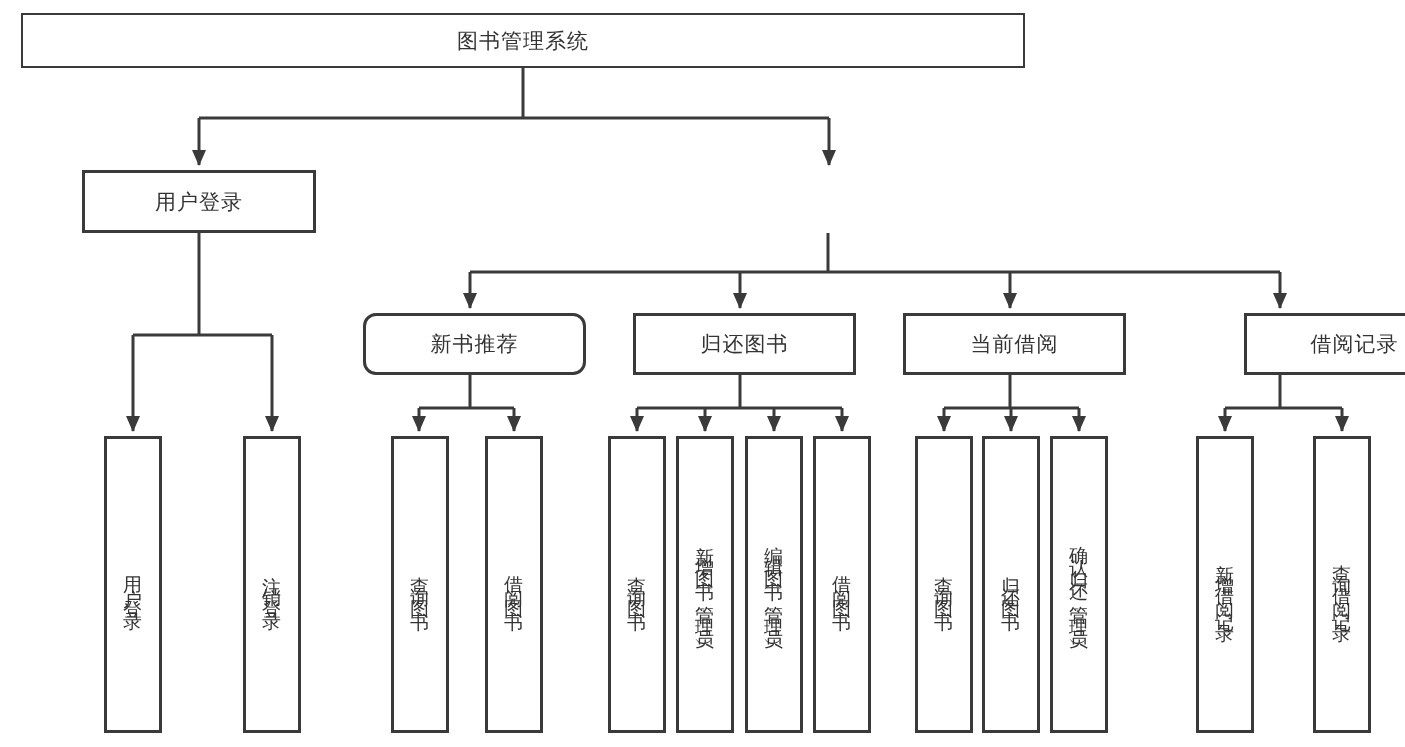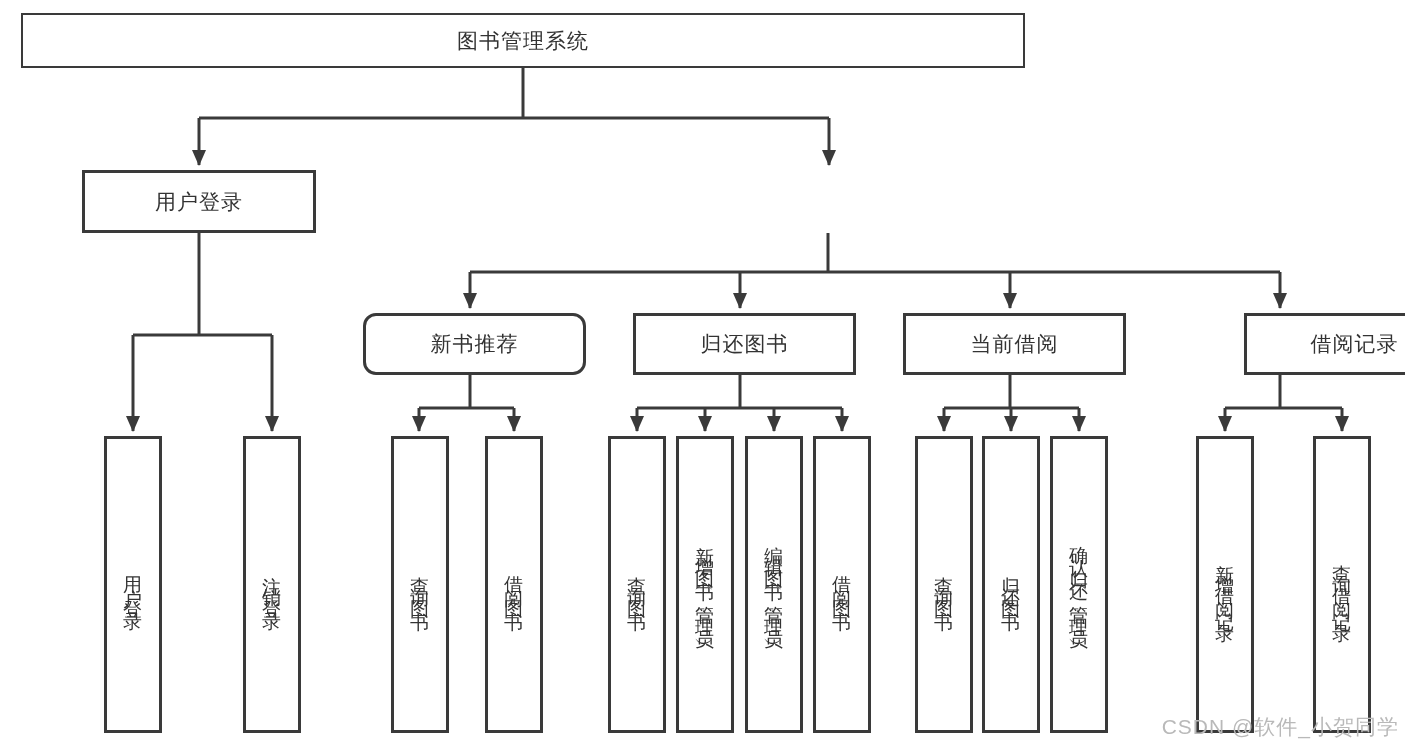--- a/index.html
+++ b/index.html
@@ -197,15 +197,14 @@
     <span class="vlabel">确认归还（管理员）</span>
   </div>
 
   <div class="leaf" style="left:1196px;">
     <span class="vlabel">新增借阅记录</span>
   </div>
   <div class="leaf" style="left:1313px;">
     <span class="vlabel">查询借阅记录</span>
   </div>
 
-  <div class="watermark">CSDN @软件_小贺同学</div>
 
 </div>
 
 </body></html>

